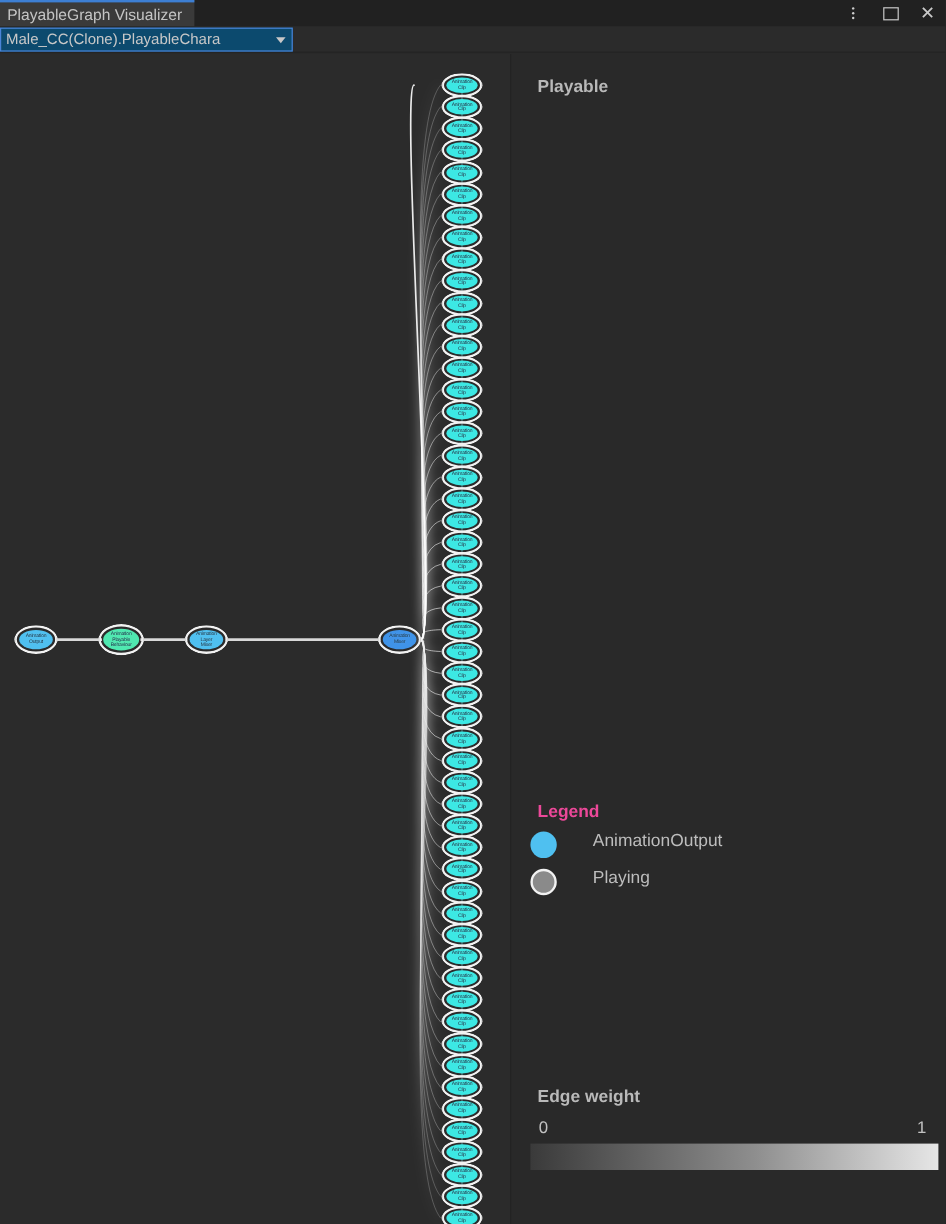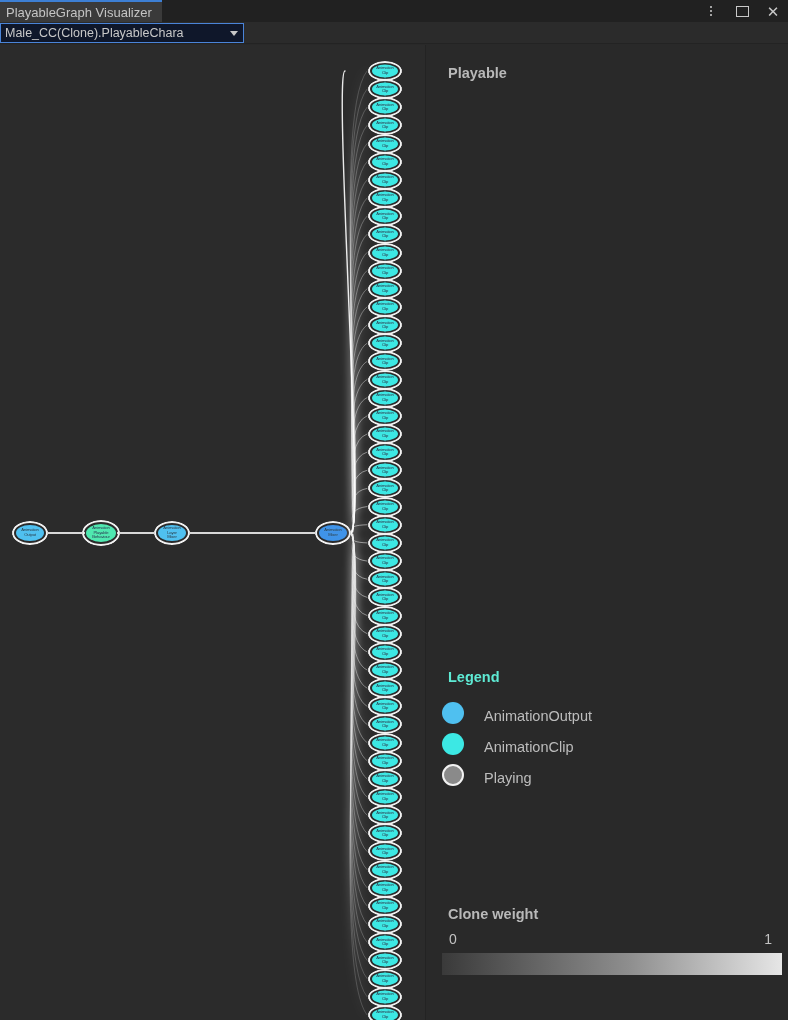--- a/index.html
+++ b/index.html
@@ -60,21 +60,21 @@
     position: absolute;
     left: 0; top: 22px;
     width: 788px; height: 22px;
     background: #2b2b2b;
     border-bottom: 1px solid #232323;
   }
   .graph-select {
     position: absolute;
     left: 0; top: 1px;
     width: 244px; height: 20px;
-    background: #0f172a;
+    background: #0c4a6e;
     border: 1px solid #4a84d8;
     color: #c8c8c8;
     font-size: 12.5px;
     line-height: 18px;
     padding-left: 4px;
     display: flex;
     align-items: center;
     white-space: nowrap;
     overflow: hidden;
   }
@@ -185,32 +185,32 @@
     color: #9b9b9b;
     white-space: pre-line;
   }
 
   
   .legend-title {
     position: absolute;
     left: 22px; top: 624px;
     font-size: 14.5px;
     font-weight: bold;
-    color: #5eead4;
+    color: #ec4899;
   }
   .legend-list {
     position: absolute;
     left: 16px; top: 648px;
     width: 340px;
   }
   .legend-row {
     display: flex;
-    align-items: flex-end;
+    align-items: flex-start;
     height: 31px;
-    gap: 20px;
+    gap: 30px;
   }
   .legend-dot {
     width: 22px; height: 22px;
     border-radius: 50%;
     flex: none;
   }
   .legend-dot.ringed {
     border: 2.5px solid #f2f2f2;
     background: #8a8a8a;
   }
@@ -533,28 +533,24 @@
   <div class="right-pane">
     <div class="insp-title">Playable</div>
 
     <div class="legend-title">Legend</div>
     <div class="legend-list" id="legend-list">
         <div class="legend-row">
           <div class="legend-dot" style="background: rgb(79, 192, 240);"></div>
           <div class="legend-label">AnimationOutput</div>
         </div>
         <div class="legend-row">
-          <div class="legend-dot" style="background: rgb(60, 232, 228);"></div>
-          <div class="legend-label">AnimationClip</div>
-        </div>
-        <div class="legend-row">
           <div class="legend-dot ringed"></div>
           <div class="legend-label">Playing</div>
         </div>
       </div>
 
-    <div class="ew-title">Clone weight</div>
+    <div class="ew-title">Edge weight</div>
     <div class="ew-min">0</div>
     <div class="ew-max">1</div>
     <div class="ew-bar"></div>
   </div>
 
 </div>
 
 </body></html>

